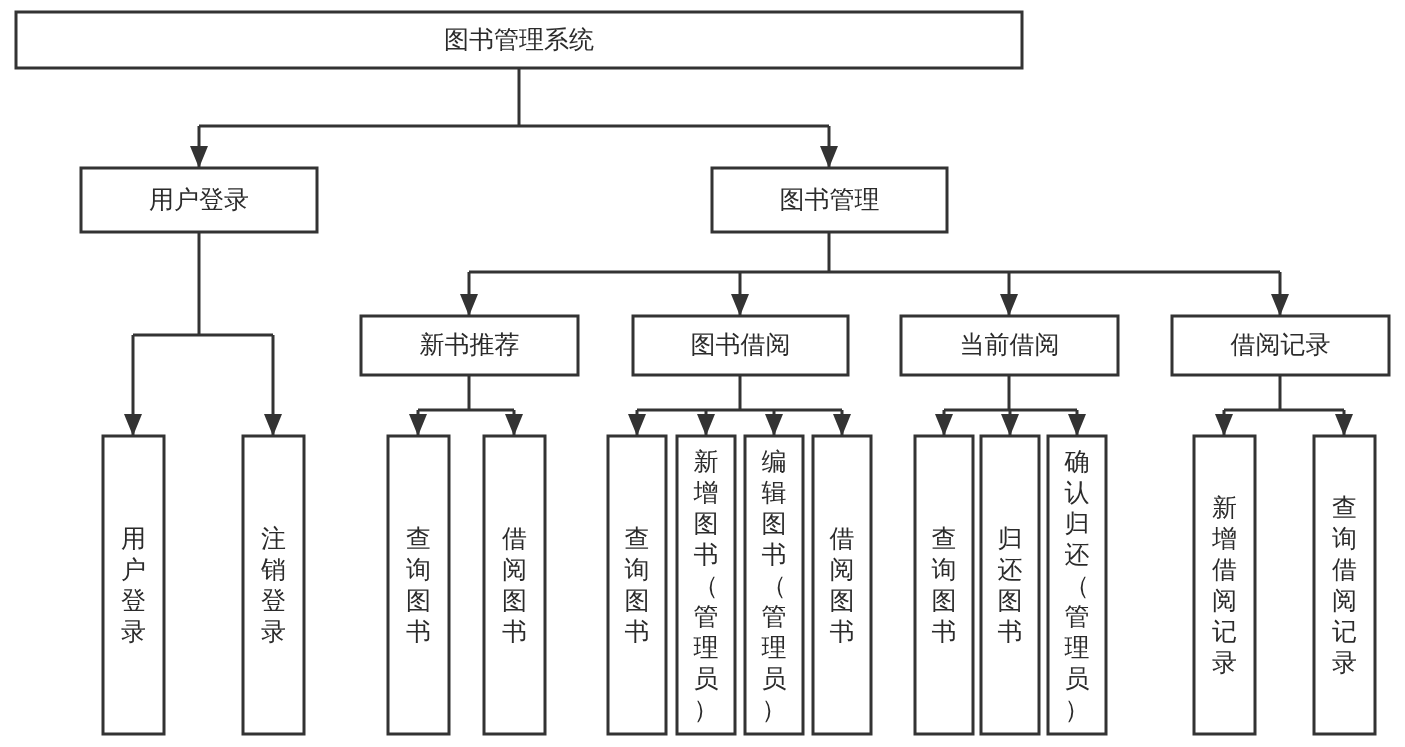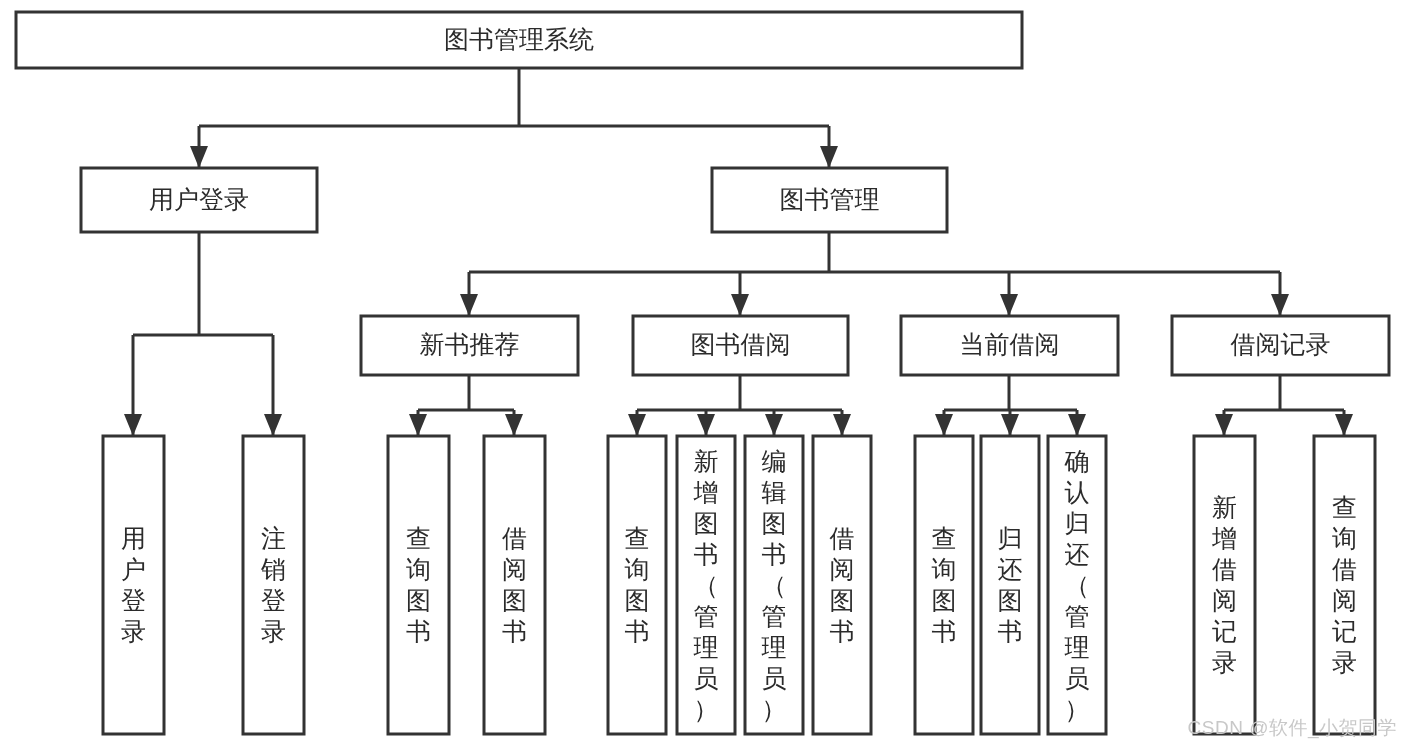--- a/index.html
+++ b/index.html
@@ -209,14 +209,13 @@
         <g>
           <rect class="node-rect" x="1194" y="436" width="61" height="298"></rect>
           <text x="1224.5" y="516.18" font-family="&quot;Liberation Sans&quot;,&quot;DejaVu Sans&quot;,sans-serif" font-size="25" fill="#2b2b2b" text-anchor="middle"><tspan x="1224.5" dy="0">新</tspan><tspan x="1224.5" dy="31">增</tspan><tspan x="1224.5" dy="31">借</tspan><tspan x="1224.5" dy="31">阅</tspan><tspan x="1224.5" dy="31">记</tspan><tspan x="1224.5" dy="31">录</tspan></text>
         </g>
         <g>
           <rect class="node-rect" x="1314" y="436" width="61" height="298"></rect>
           <text x="1344.5" y="516.18" font-family="&quot;Liberation Sans&quot;,&quot;DejaVu Sans&quot;,sans-serif" font-size="25" fill="#2b2b2b" text-anchor="middle"><tspan x="1344.5" dy="0">查</tspan><tspan x="1344.5" dy="31">询</tspan><tspan x="1344.5" dy="31">借</tspan><tspan x="1344.5" dy="31">阅</tspan><tspan x="1344.5" dy="31">记</tspan><tspan x="1344.5" dy="31">录</tspan></text>
         </g>
       </g>
   </svg>
-  <div class="watermark">CSDN @软件_小贺同学</div>
 </div>
 
 </body></html>

